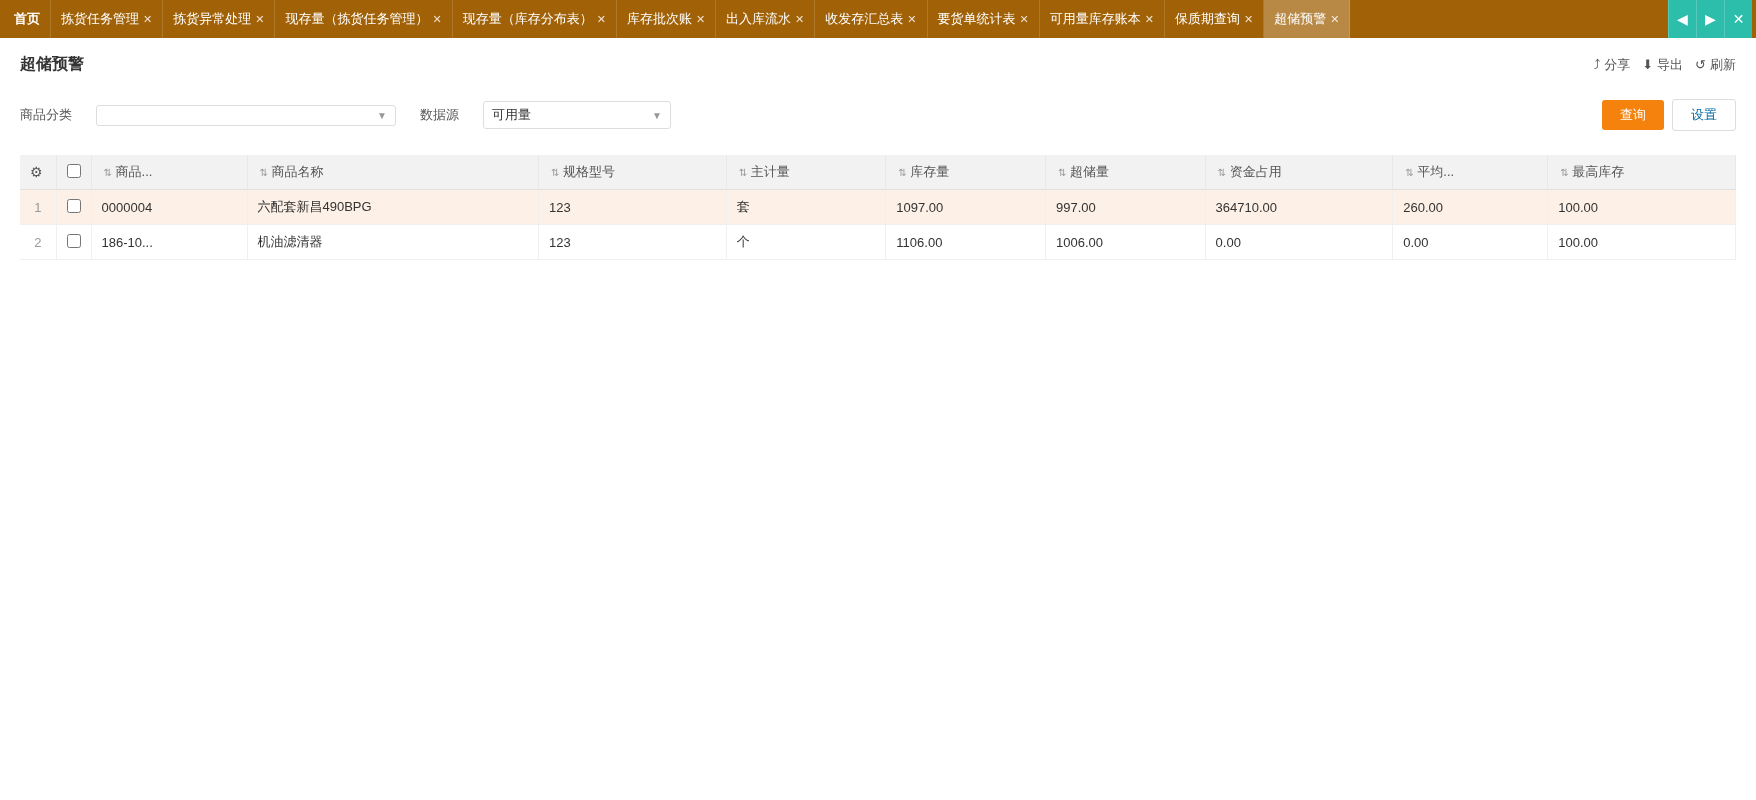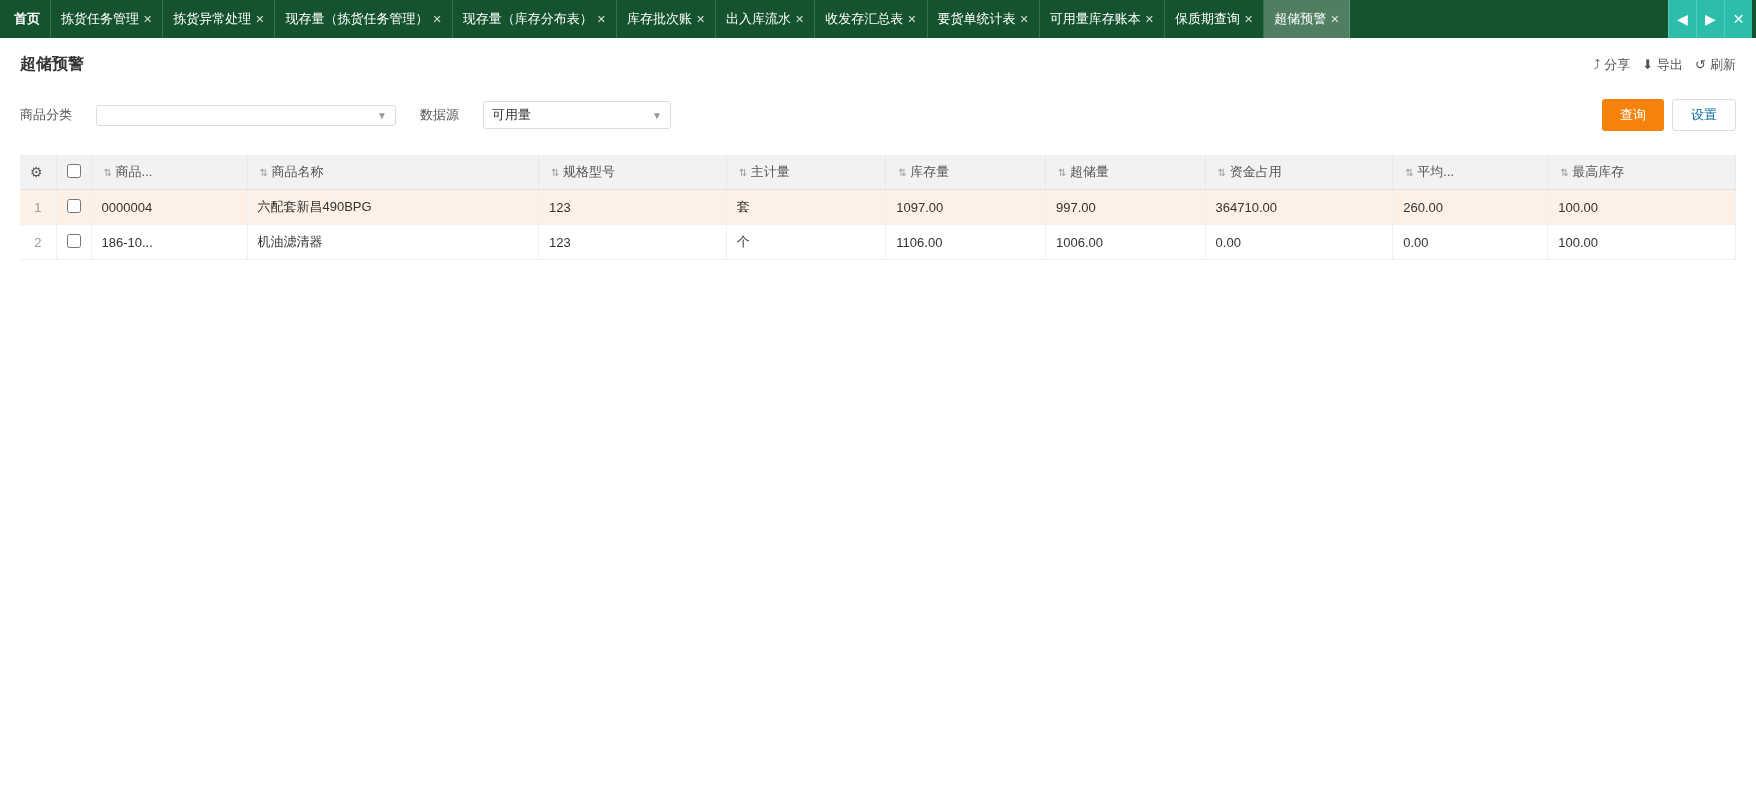--- a/index.html
+++ b/index.html
@@ -1,20 +1,20 @@
 <!DOCTYPE html>
 <html><head>
   <meta charset="utf-8">
   <style>
     * { box-sizing: border-box; margin: 0; padding: 0; }
     body { font-family: "Microsoft YaHei", Arial, sans-serif; font-size: 13px; background: #f5f5f5; color: #333; }
 
     
     .top-nav {
-      background: #14532d;
+      background: #a16207;
       display: flex;
       align-items: center;
       height: 38px;
       padding: 0 4px;
       overflow: hidden;
     }
     .top-nav .nav-item {
       display: flex;
       align-items: center;
       padding: 0 10px;
@@ -116,20 +116,21 @@
       justify-content: space-between;
     }
     .filter-select .chevron {
       color: #999;
       font-size: 10px;
     }
     .filter-actions {
       margin-left: auto;
       display: flex;
       gap: 8px;
+      align-items: center;
     }
     .btn-query {
       background: #f5820d;
       color: #fff;
       border: none;
       border-radius: 3px;
       padding: 6px 18px;
       cursor: pointer;
       font-size: 13px;
     }

